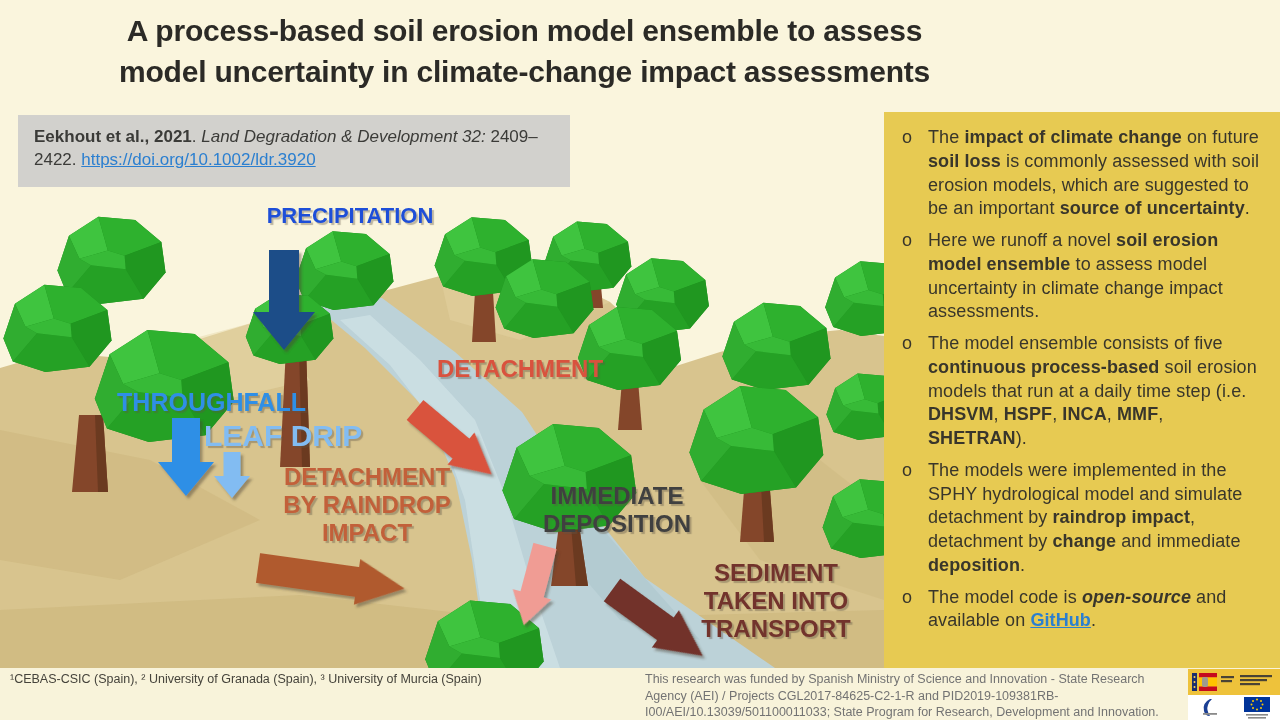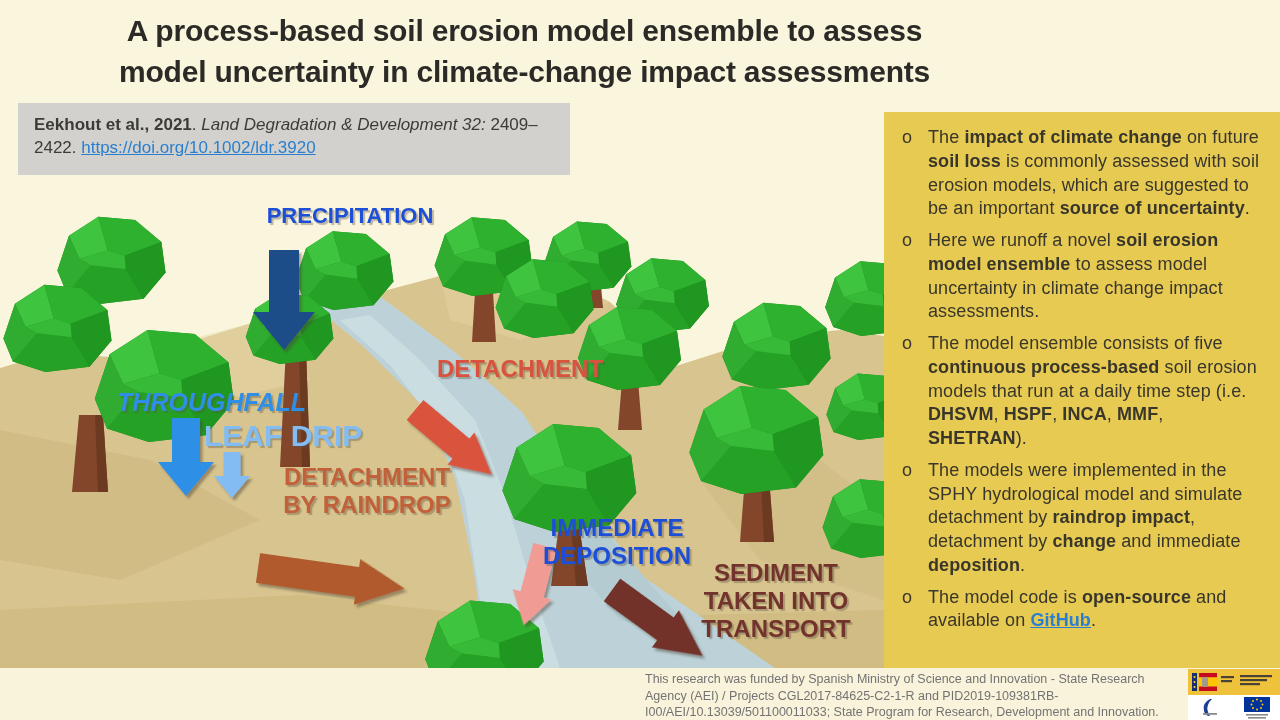--- a/index.html
+++ b/index.html
@@ -2,28 +2,28 @@
 <html><head>
 <meta charset="utf-8">
 <style>
   html,body{margin:0;padding:0;}
   #canvas{position:relative;width:1280px;height:720px;background:#faf5dd;overflow:hidden;
           font-family:"Liberation Sans", sans-serif;}
   
   .title{position:absolute;left:0;top:10px;width:1049px;text-align:center;
          font-weight:700;color:#2b2a26;font-size:30px;line-height:1.38;letter-spacing:-0.2px;}
   
-  .citation{position:absolute;left:18px;top:103px;width:552px;height:72px;background:#d2d1cd;
+  .citation{position:absolute;left:18px;top:115px;width:552px;height:72px;background:#d2d1cd;
             box-sizing:border-box;padding:11px 16px;font-size:17px;line-height:1.35;color:#3b3b38;}
   .lnk{color:#2b7fd0;text-decoration:underline;cursor:pointer;}
   
   .slabel{position:absolute;font-weight:700;text-align:center;line-height:1.16;
           text-shadow:2px 2px 1px rgba(95,85,70,0.40);white-space:nowrap;}
   .lbl-precip{left:250px;top:203px;width:200px;font-size:22px;}
-  .lbl-through{left:104px;top:388px;width:215px;font-size:25px;font-style:italic;}
+  .lbl-through{left:104px;top:388px;width:215px;font-size:25px;}
   .lbl-leaf{left:204px;top:419px;width:148px;font-size:30px;}
   .lbl-runoff{left:418px;top:355px;width:204px;font-size:24px;}
   .lbl-raindrop{left:263px;top:463px;width:208px;font-size:24px;}
   .lbl-depos{left:523px;top:482px;width:188px;font-size:24px;}
   .lbl-sediment{left:680px;top:559px;width:192px;font-size:24px;}
   
   .panel{position:absolute;left:884px;top:112px;width:396px;height:556px;background:#e7ca52;
          box-sizing:border-box;padding:14px 16px 10px 14px;overflow:hidden;}
   .bullet{display:flex;margin-bottom:8px;color:#39362b;font-size:18px;line-height:1.32;}
   .bullet .marker{width:26px;flex:0 0 26px;text-align:left;padding-left:4px;}
@@ -156,23 +156,24 @@
 
   <div class="slabel lbl-leaf" style="color: rgb(130, 188, 242);">LEAF DRIP</div>
 
   <div class="slabel lbl-runoff" style="color: rgb(217, 82, 62);">
     <div>DETACHMENT</div>
   </div>
 
   <div class="slabel lbl-raindrop" style="color: rgb(194, 96, 58);">
     <div>DETACHMENT</div>
     <div>BY RAINDROP</div>
-  </div>
-
-  <div class="slabel lbl-depos" style="color: #1d4ed8; margin-top: 32px;">
+    <div>IMPACT</div>
+  </div>
+
+  <div class="slabel lbl-depos" style="color: #404040;">
     <div>IMMEDIATE</div>
     <div>DEPOSITION</div>
   </div>
 
   <div class="slabel lbl-sediment" style="color: rgb(114, 51, 44);">
     <div>SEDIMENT</div>
     <div>TAKEN INTO</div>
     <div>TRANSPORT</div>
   </div>
 
@@ -188,26 +189,27 @@
     <div class="bullet">
       <span class="marker">o</span>
       <span class="btext"><span>The model ensemble consists of five </span><span style="font-weight: 700;">continuous process-based</span><span> soil erosion models that run at a daily time step (i.e. </span><span style="font-weight: 700;">DHSVM</span><span>, </span><span style="font-weight: 700;">HSPF</span><span>, </span><span style="font-weight: 700;">INCA</span><span>, </span><span style="font-weight: 700;">MMF</span><span>, </span><span style="font-weight: 700;">SHETRAN</span><span>).</span></span>
     </div>
     <div class="bullet">
       <span class="marker">o</span>
       <span class="btext"><span>The models were implemented in the SPHY hydrological model and simulate detachment by </span><span style="font-weight: 700;">raindrop impact</span><span>, detachment by </span><span style="font-weight: 700;">change</span><span> and immediate </span><span style="font-weight: 700;">deposition</span><span>.</span></span>
     </div>
     <div class="bullet">
       <span class="marker">o</span>
-      <span class="btext"><span>The model code is </span><span style="font-weight: 700;">open-source</span><span> and available on </span><a href="#" class="lnk" style="font-weight: 700;">GitHub</a><span>.</span></span>
+      <span class="btext"><span>The model code is </span><span style="font-weight: 700; font-style: italic;">open-source</span><span> and available on </span><a href="#" class="lnk" style="font-weight: 700;">GitHub</a><span>.</span></span>
     </div>
   </div>
 
   <div class="footer">
     <div class="authors">
+      <div>¹CEBAS-CSIC (Spain), ² University of Granada (Spain), ³ University of Murcia (Spain)</div>
     </div>
     <div class="funding">This research was funded by Spanish Ministry of Science and Innovation - State Research Agency (AEI) / Projects CGL2017-84625-C2-1-R and PID2019-109381RB-I00/AEI/10.13039/501100011033; State Program for Research, Development and Innovation.</div>
 
     <svg class="logos" width="92" height="52" viewBox="0 0 92 52">
       <g>
         <rect x="0" y="1" width="92" height="26" fill="#eec23b"></rect>
         <rect x="4" y="5" width="5" height="18" fill="#1a2e6e"></rect>
         <circle cx="6.5" cy="9" r="1" fill="#ffd34d"></circle>
           <circle cx="6.5" cy="14" r="1" fill="#ffd34d"></circle>
           <circle cx="6.5" cy="19" r="1" fill="#ffd34d"></circle>

